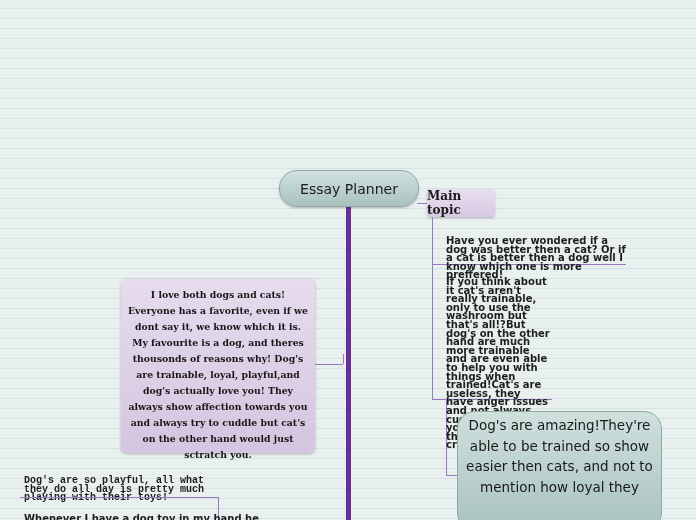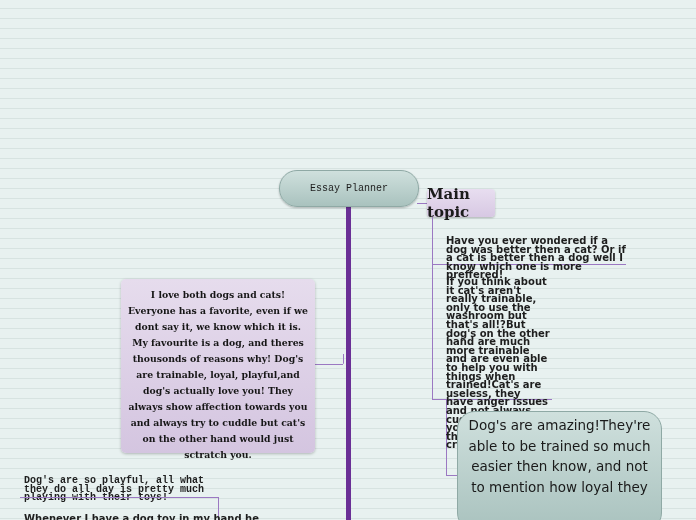--- a/index.html
+++ b/index.html
@@ -10,30 +10,30 @@
     font-family:"DejaVu Sans", sans-serif;
   }
   .abs { position:absolute; }
   .central {
     left:279px; top:170px; width:138px; height:35px;
     border-radius:18px;
     background:linear-gradient(to bottom, #cfe0dd, #a9c2be);
     border:1px solid #8fa9a5;
     box-shadow:0 1px 2px rgba(0,0,0,0.25);
     display:flex; align-items:center; justify-content:center;
-    font-size:10px; color:#1d1d1d;font-family:Liberation Mono, monospace;
+    font-size:14px; color:#1d1d1d;
   }
   .trunk { left:346px; top:205px; width:5px; height:315px; background:#6a2f96; }
   .gothic { font-family:"DejaVu Serif", serif; font-weight:bold; }
   .main-topic {
     left:427px; top:189px; width:68px; height:28px;
     background:linear-gradient(to bottom,#e8def0,#d7c8e3);
     border-radius:4px; box-shadow:0 1px 2px rgba(0,0,0,0.25);
     display:flex; align-items:center; justify-content:flex-end;
-    font-size:15px; color:#1b1b1b;
+    font-size:12px; color:#1b1b1b;
   }
   .line { background:#9b78c2; }
   .small-text {
     font-size:10px; font-weight:bold; color:#1e1e1e; line-height:8.6px;
   }
   .intro-box {
     left:121px; top:279px; width:194px; height:174px;
     background:linear-gradient(to bottom,#e6dced,#d4c5e0);
     border-radius:5px; box-shadow:0 1px 3px rgba(0,0,0,0.25);
     box-sizing:border-box; padding:8px 6px;
@@ -69,21 +69,21 @@
 <div class="abs line" style="left:446px;top:475px;width:12px;height:1px;"></div>
 
 <div class="abs small-text" style="left:446px;top:237px;width:180px;">
   <span>Have you ever wondered if a dog was better then a cat? Or if a cat is better then a dog well I know which one is more preffered!</span>
 </div>
 <div class="abs small-text" style="left:446px;top:278px;width:104px;">
   <span>If you think about it cat's aren't really trainable, only to use the washroom but that's all!?But dog's on the other hand are much more trainable and are even able to help you with things when trained!Cat's are useless, they have anger issues and not always cuddle or even let you pet them!such evil creatures</span>
 </div>
 
 <div class="abs dog-box">
-  <span>Dog's are amazing!They're able to be trained so much easier then know, and not to mention how loyal they</span>
+  <span>Dog's are amazing!They're able to be trained so show easier then cats, and not to mention how loyal they</span>
 </div>
 
 <div class="abs line" style="left:315px;top:364px;width:28px;height:1px;"></div>
 <div class="abs line" style="left:343px;top:354px;width:1px;height:10px;border-radius:0 0 4px 0;"></div>
 
 <div class="abs intro-box gothic">
   <span>I love both dogs and cats! Everyone has a favorite, even if we dont say it, we know which it is. My favourite is a dog, and theres thousonds of reasons why! Dog's are trainable, loyal, playful,and dog's actually love you! They always show affection towards you and always try to cuddle but cat's on the other hand would just sctratch you.</span>
 </div>
 
 <div class="abs small-text" style="left:24px;top:477px;width:186px;font-family:Liberation Mono, monospace;">

